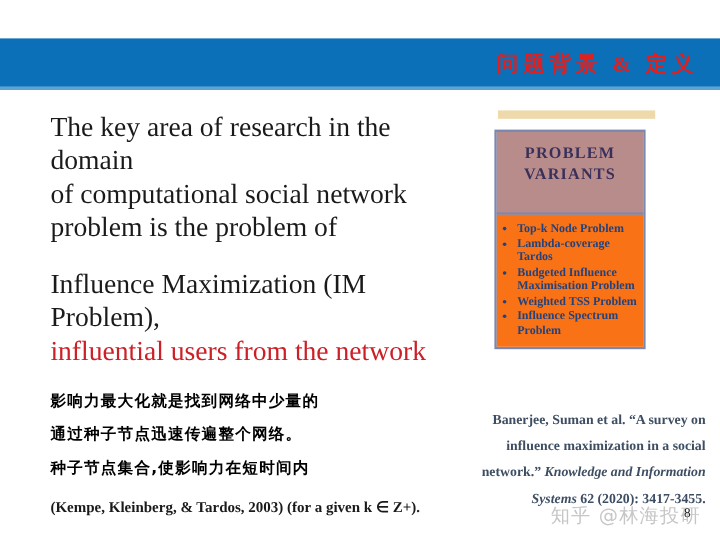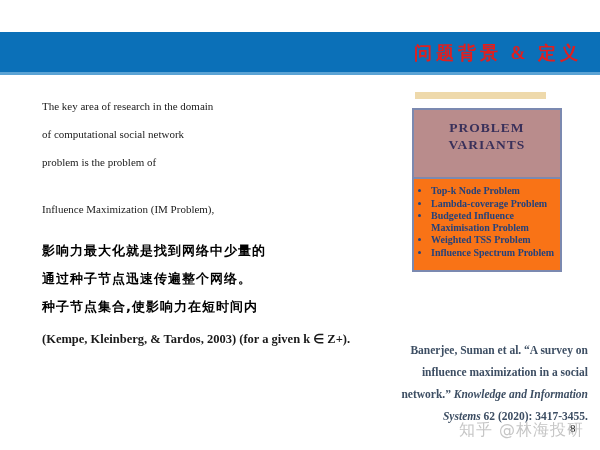--- a/index.html
+++ b/index.html
@@ -27,21 +27,21 @@
     letter-spacing: 4px;
     font-family: "Liberation Serif", serif;
   }
 
   
   .left-col {
     position: absolute; left: 42px; top: 92px;
     width: 348px;
   }
   .para {
-    font-size: 11px;
+    font-size: 23px;
     line-height: 28px;
     color: #1a1a1a;
   }
   .para-2 { margin-top: 19px; }
   .red-text { color: #cc2027; }
 
   .cn-block {
     margin-top: 14px;
     font-family: "DejaVu Sans", sans-serif;
     font-weight: bold;
@@ -59,21 +59,21 @@
   }
 
   
   .variants-shadow {
     position: absolute; left: 415px; top: 92px;
     width: 131px; height: 7px;
     background: #eed9ab;
   }
   .variants-box {
     position: absolute; left: 412px; top: 108px;
-    width: 150px;
+    width: 126px;
     border: 2px solid #7b89b0;
     box-sizing: border-box;
   }
   .variants-header {
     background: #b98c8c;
     border-bottom: 2px solid #7b89b0;
     height: 58px;
     text-align: center;
     padding-top: 9px;
     box-sizing: content-box;
@@ -141,41 +141,42 @@
 <div class="left-col">
 
   <div class="para">
     <div>The key area of research in the domain</div>
     <div>of computational social network</div>
     <div>problem is the problem of</div>
   </div>
 
   <div class="para para-2">
     <div>Influence Maximization (IM Problem),</div>
+    <div class="red-text">influential users from the network</div>
   </div>
 
   <div class="cn-block">
     <div>影响力最大化就是找到网络中少量的</div>
     <div>通过种子节点迅速传遍整个网络。</div>
     <div>种子节点集合,使影响力在短时间内</div>
   </div>
 
   <div class="kempe-line">(Kempe, Kleinberg, &amp; Tardos, 2003) (for a given k ∈ Z+).</div>
 </div>
 
 <div class="variants-shadow"></div>
 <div class="variants-box">
   <div class="variants-header">
     <div class="variants-title">PROBLEM</div>
     <div class="variants-title">VARIANTS</div>
   </div>
   <div class="variants-body">
     <ul>
       <li>Top-k Node Problem</li>
-      <li>Lambda-coverage Problem</li>
+      <li>Lambda-coverage Tardos</li>
       <li>Budgeted Influence Maximisation Problem</li>
       <li>Weighted TSS Problem</li>
       <li>Influence Spectrum Problem</li>
     </ul>
   </div>
 </div>
 
 <div class="citation"><span>Banerjee, Suman et al. “A survey on influence maximization in a social network.” </span><span class="italic">Knowledge and Information Systems</span><span> 62 (2020): 3417-3455.</span></div>
 
 <div class="page-number">8</div>

